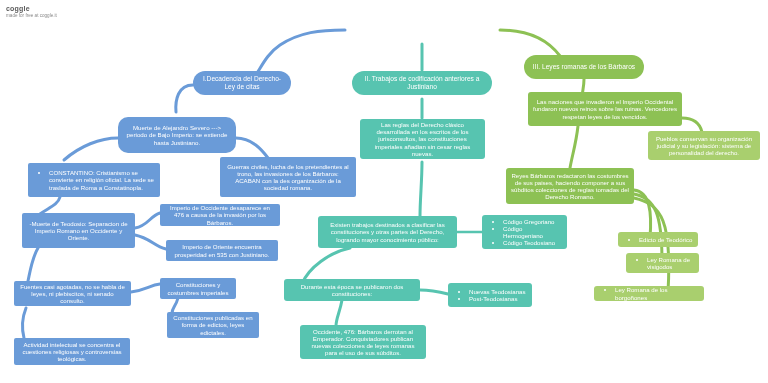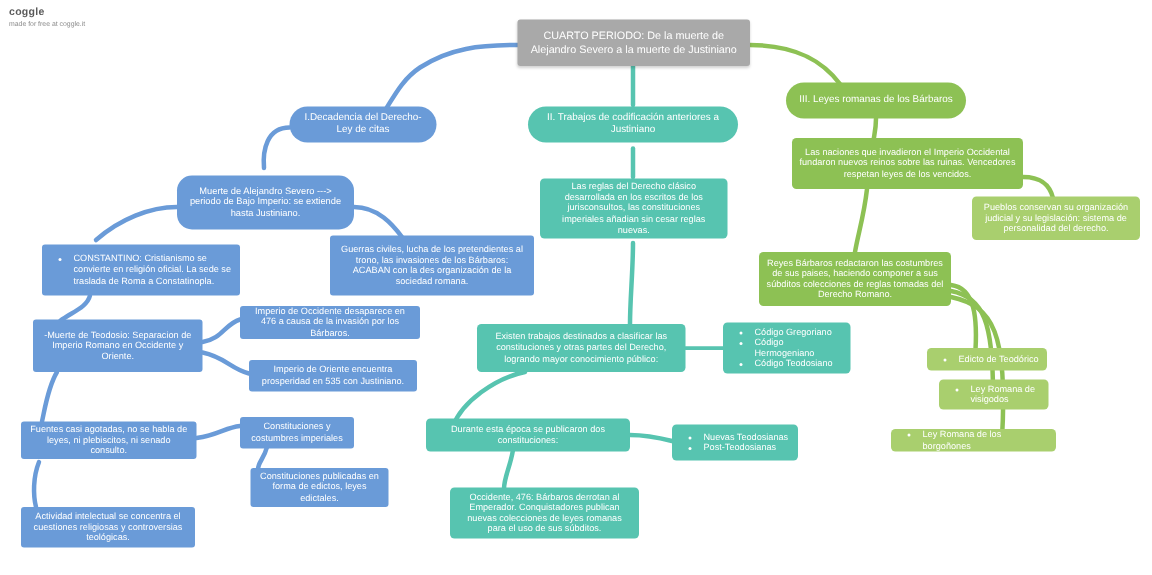--- a/index.html
+++ b/index.html
@@ -179,23 +179,20 @@
 
     <path d="M682,118 C695,118 700,124 702,132" stroke="#8dc154" stroke-width="3" fill="none" stroke-linecap="round"></path>
 
     <path d="M578,126 C576,144 572,156 570,168" stroke="#8dc154" stroke-width="3" fill="none" stroke-linecap="round"></path>
 
     <path d="M634,190 C650,192 652,212 650,238" stroke="#8dc154" stroke-width="3" fill="none" stroke-linecap="round"></path>
     <path d="M634,194 C656,198 662,216 662,262" stroke="#8dc154" stroke-width="3" fill="none" stroke-linecap="round"></path>
     <path d="M634,198 C662,204 672,222 668,292" stroke="#8dc154" stroke-width="3" fill="none" stroke-linecap="round"></path>
   </svg>
 
-  <div class="node root" style="left:345px; top:13px; width:155px; height:31px;">
-    <span class="txt">CUARTO PERIODO: De la muerte de Alejandro Severo a la muerte de Justiniano</span>
-  </div>
 
   <div class="node blue-pill" style="left:193px; top:71px; width:98px; height:24px;">
     <span class="txt">I.Decadencia del Derecho- Ley de citas</span>
   </div>
 
   <div class="node blue-round" style="left:118px; top:117px; width:118px; height:36px;">
     <span class="txt">Muerte de Alejandro Severo ---&gt; periodo de Bajo Imperio: se extiende hasta Justiniano.</span>
   </div>
 
   <div class="node blue-box" style="left:220px; top:157px; width:136px; height:40px;">

